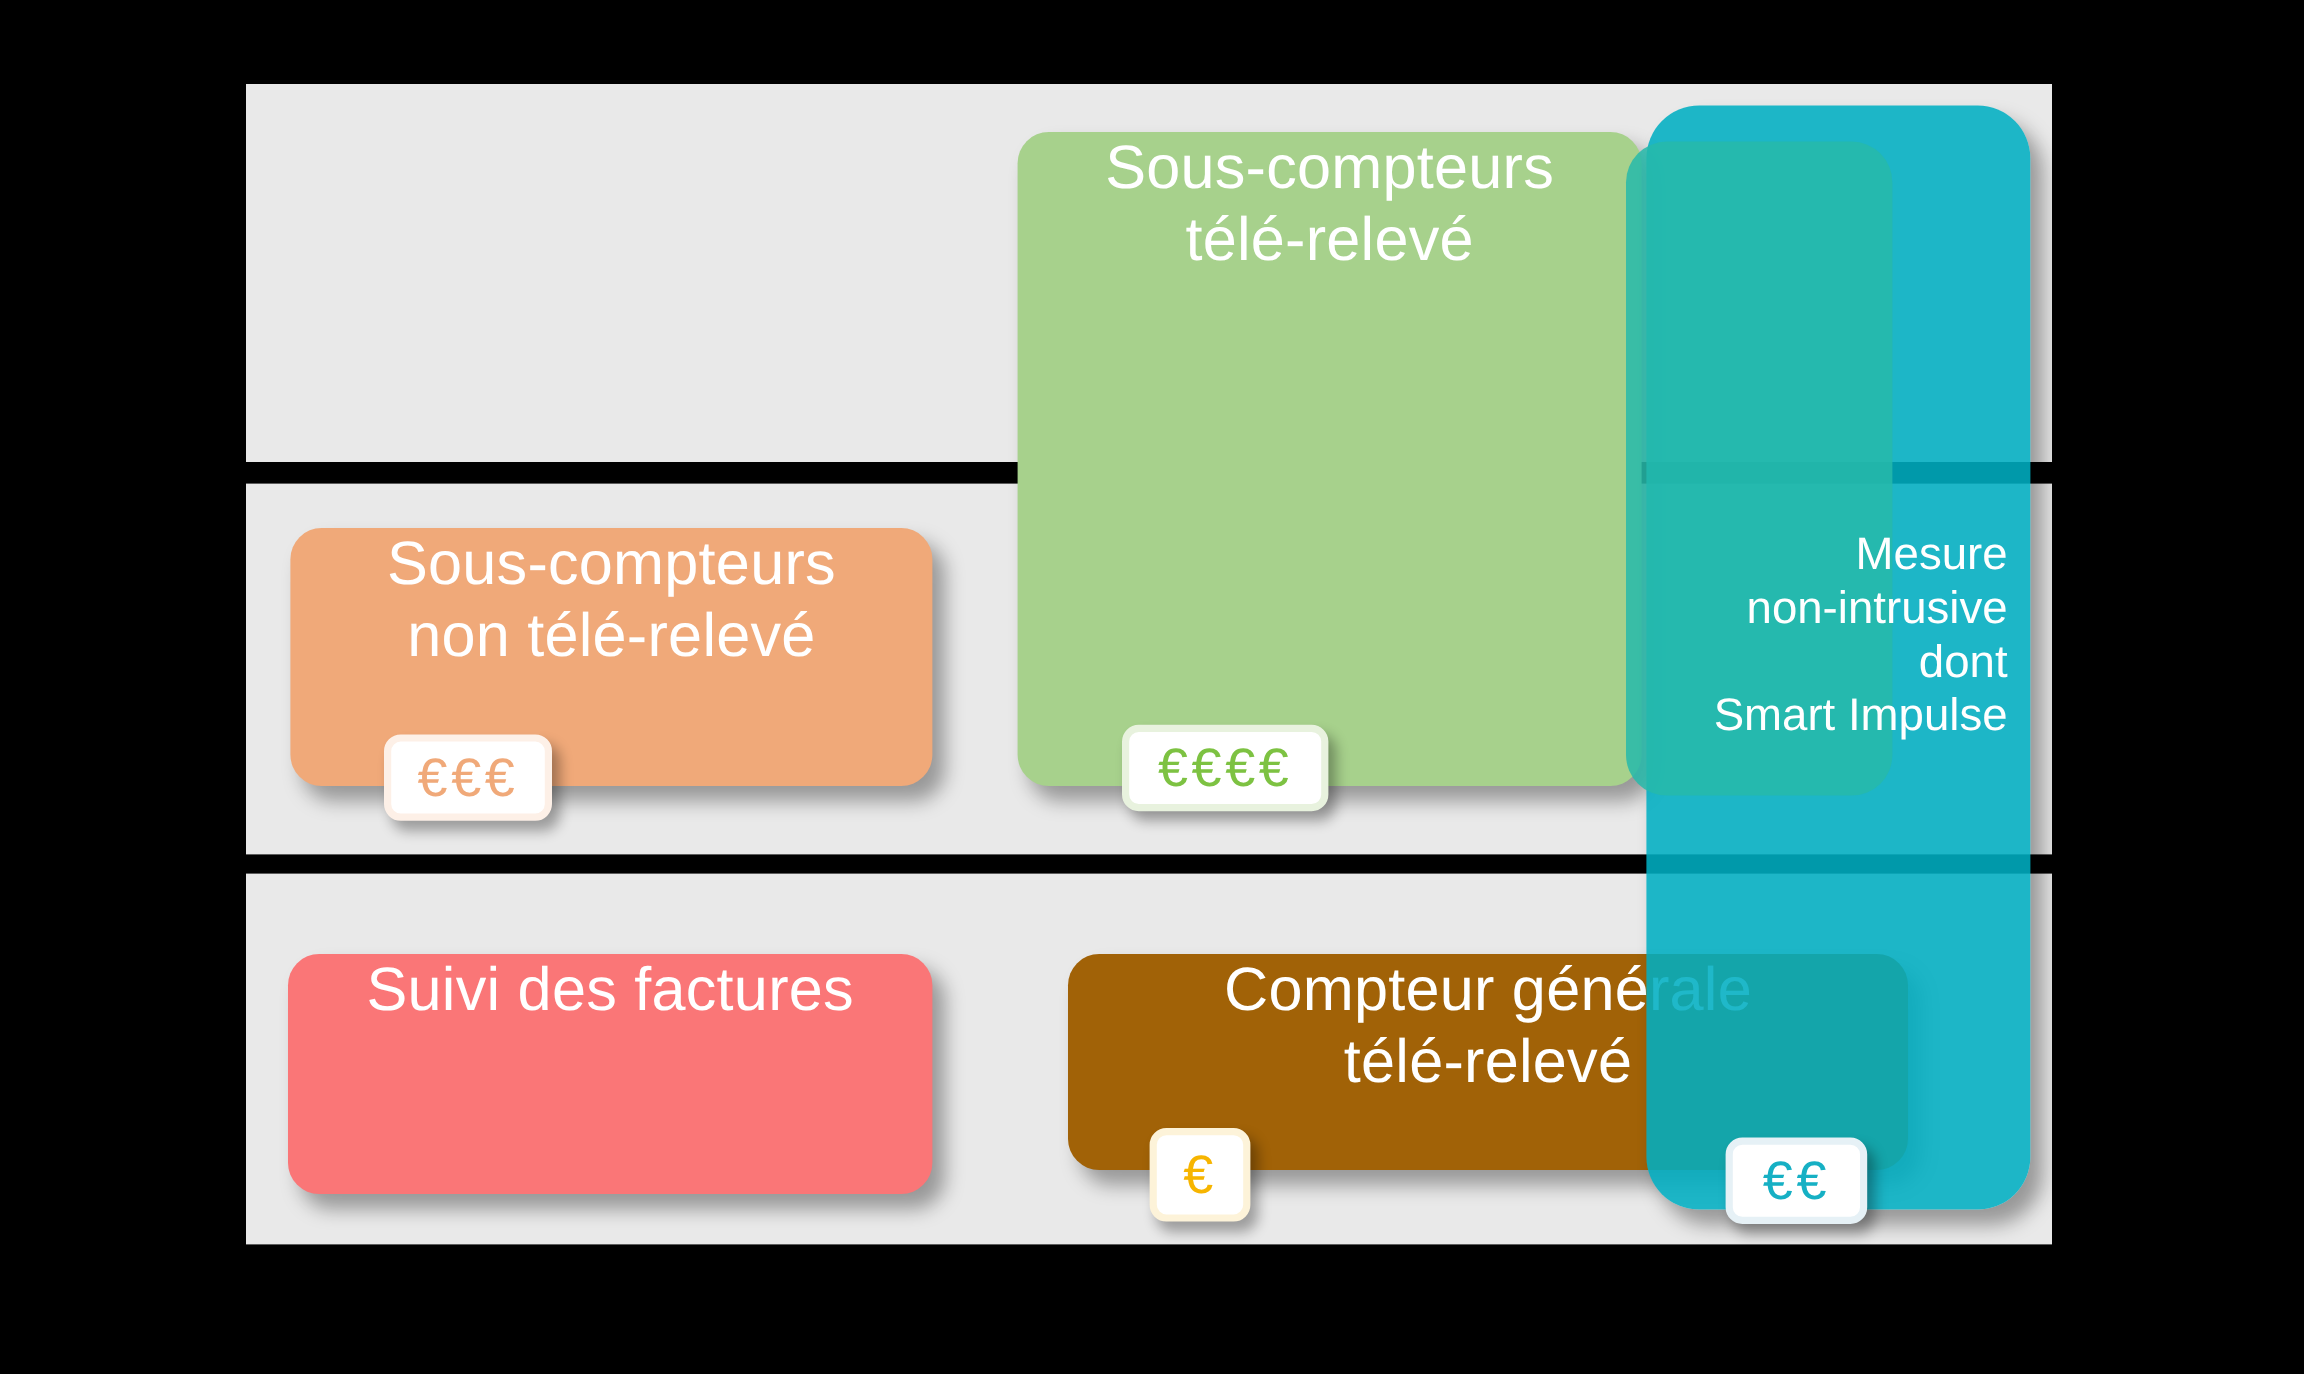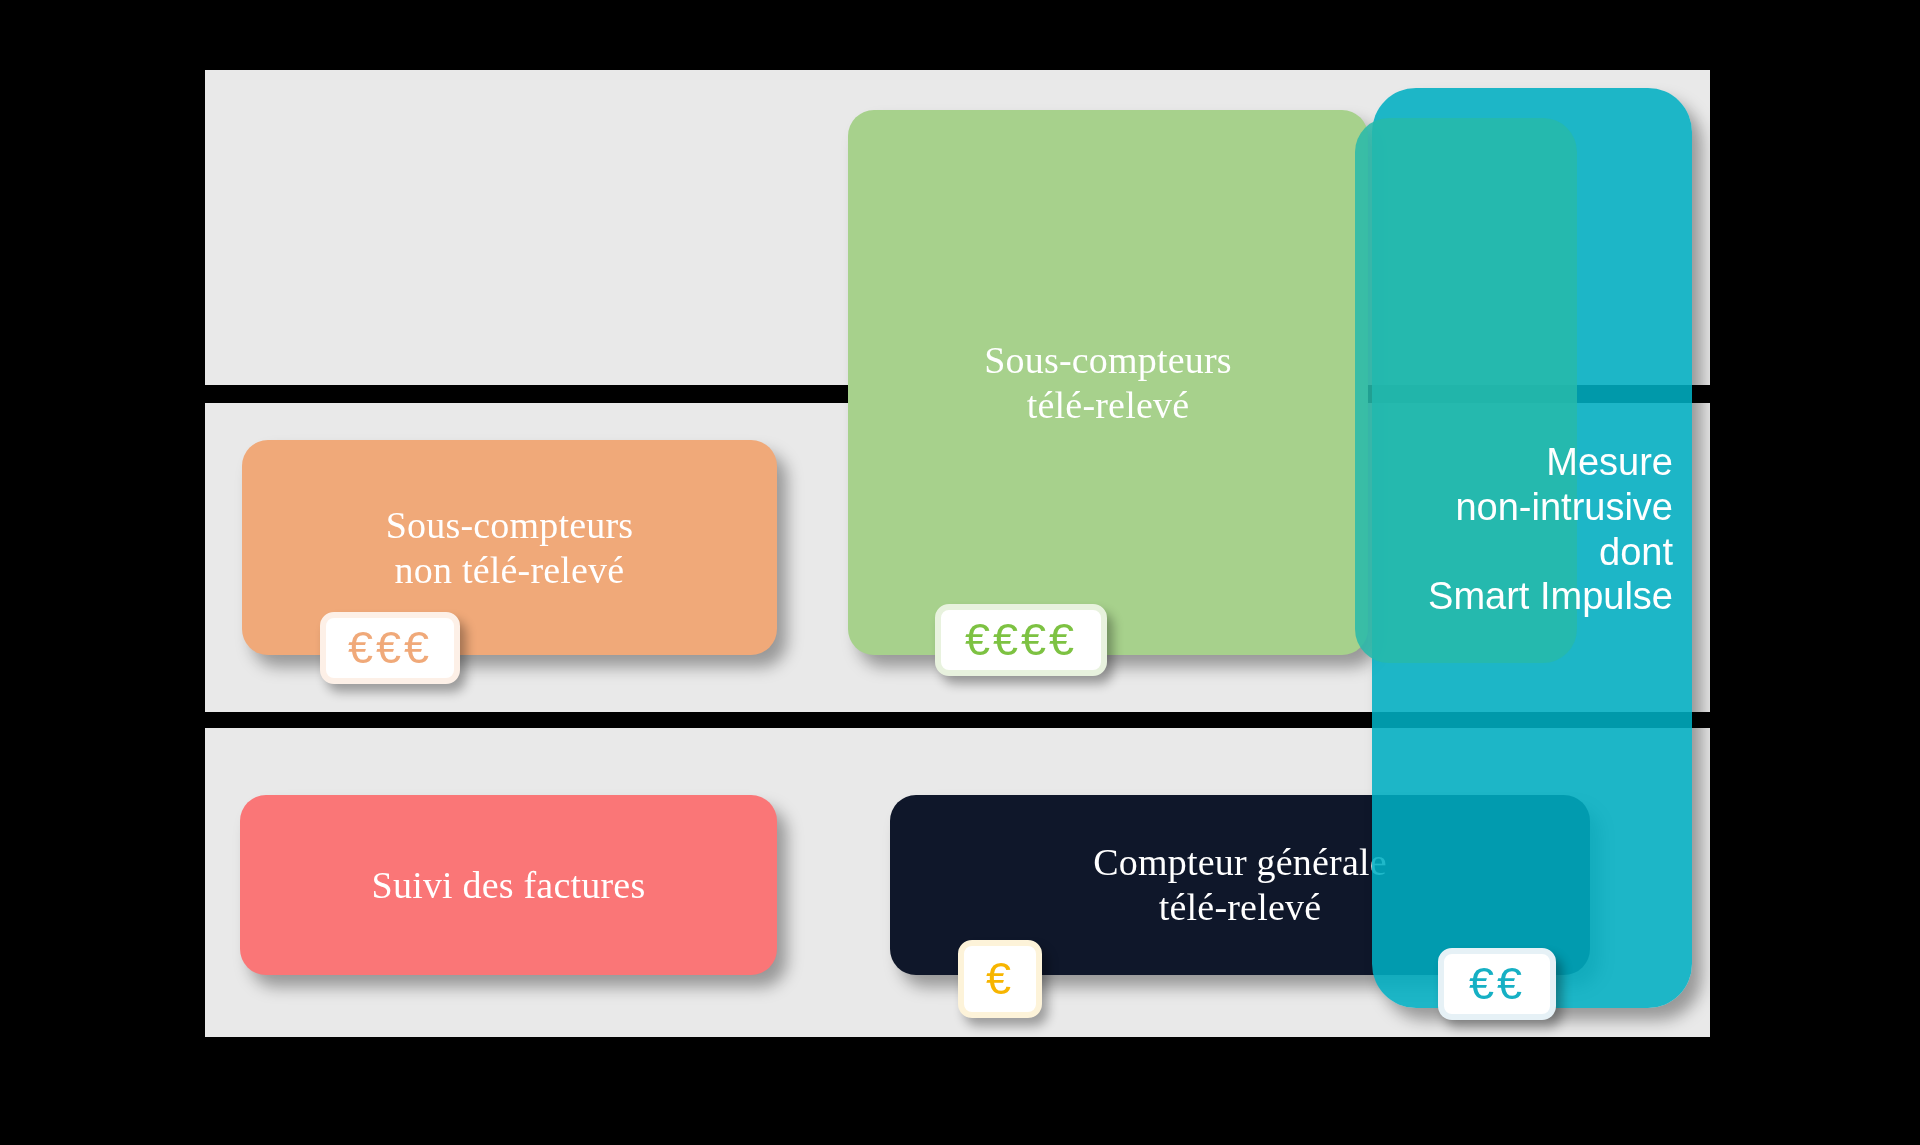--- a/index.html
+++ b/index.html
@@ -31,51 +31,49 @@
   #band-top    { top: 70px;  height: 315px; }
   #band-middle { top: 403px; height: 309px; }
   #band-bottom { top: 728px; height: 309px; }
 
   
   .card {
     position: absolute;
     border-radius: 26px;
     box-sizing: border-box;
     display: flex;
-    align-items: center;
     justify-content: center;
     text-align: center;
     color: #ffffff;
-    font-size: 38px;
+    font-size: 51px;
     line-height: 1.18;
     letter-spacing: .2px;
     box-shadow: 10px 12px 16px rgba(0,0,0,.35);
-    font-family: Liberation Serif, serif;
   }
   .card .label { padding: 0 14px; white-space: pre-line; }
 
   
   #card-orange {
     left: 242px;  top: 440px;  width: 535px; height: 215px;
     background: #f0a979;
   }
   
   #card-green {
     left: 848px;  top: 110px;  width: 520px; height: 545px;
     background: #a7d18c;
   }
   
   #card-red {
-    left: 240px;  top: 795px;  width: 537px; height: 180px;
+    left: 240px;  top: 795px;  width: 537px; height: 200px;
     background: #fa7677;
   }
   
   #card-yellow {
     left: 890px;  top: 795px;  width: 700px; height: 180px;
-    background: #0f172a;
+    background: #a16207;
   }
 
   
   #card-teal-back {
     position: absolute;
     left: 1372px; top: 88px; width: 320px; height: 920px;
     border-radius: 44px;
     background: rgba(0, 174, 193, .88);
     box-shadow: 10px 12px 16px rgba(0,0,0,.35);
   }

